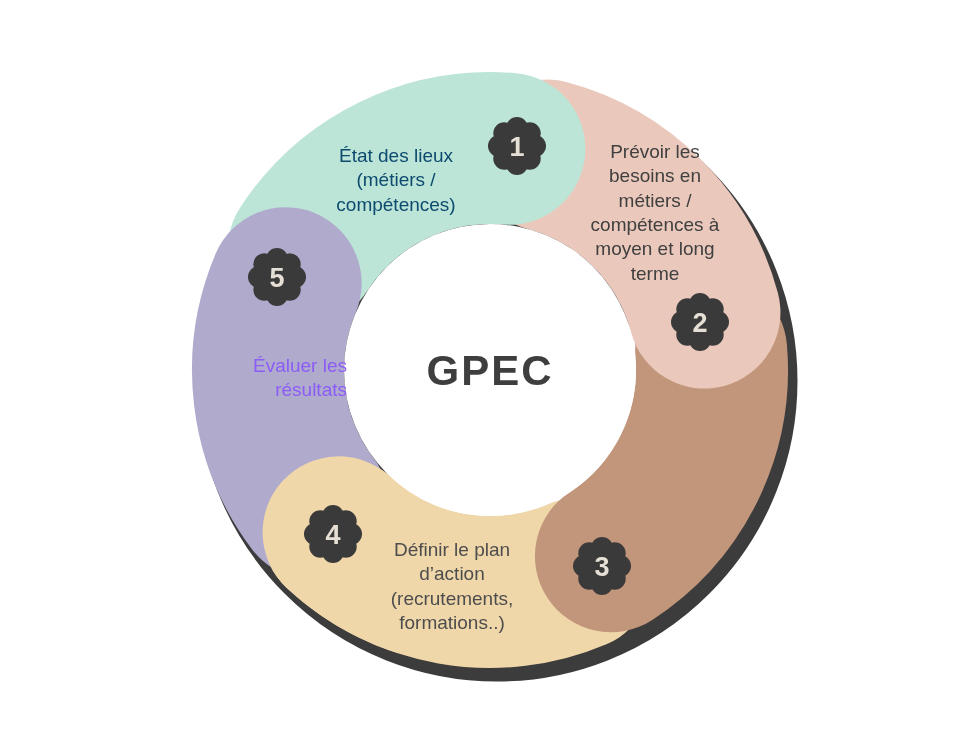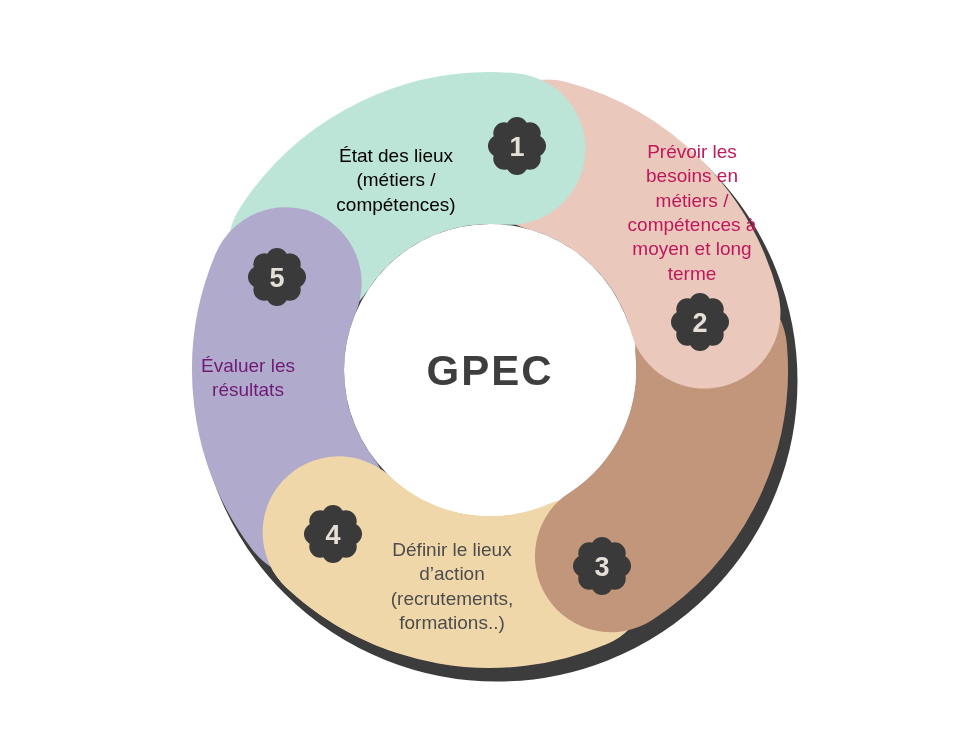--- a/index.html
+++ b/index.html
@@ -153,35 +153,35 @@
           <circle cx="12.7" cy="12.7" r="11"></circle>
         <circle cx="0" cy="18" r="11"></circle>
           <circle cx="-12.7" cy="12.7" r="11"></circle>
         <circle cx="-18" cy="0" r="11"></circle>
           <circle cx="-12.7" cy="-12.7" r="11"></circle>
       </g>
       <text x="0" y="1" text-anchor="middle" dominant-baseline="central" fill="#e5dfd6">5</text>
     </svg>
   </div>
 
-  <div class="step-label" style="left: 396px; top: 180px; width: 190px; color: #000000;">État des lieux
+  <div class="step-label" style="left: 396px; top: 180px; width: 190px; color: #0c4a6e;">État des lieux
 (métiers /
 compétences)</div>
 
-  <div class="step-label" style="left: 692px; top: 213px; width: 190px; color: #be185d;">Prévoir les
+  <div class="step-label" style="left: 655px; top: 213px; width: 190px; color: #404040;">Prévoir les
 besoins en
 métiers /
 compétences à
 moyen et long
 terme</div>
 
 
-  <div class="step-label" style="left: 452px; top: 587px; width: 200px; color: rgb(77, 77, 77);">Définir le lieux
+  <div class="step-label" style="left: 452px; top: 587px; width: 200px; color: rgb(77, 77, 77);">Définir le plan
 d’action
 (recrutements,
 formations..)</div>
 
-  <div class="step-label" style="left: 248px; top: 378px; width: 170px; color: #701a75;">Évaluer les
+  <div class="step-label" style="left: 262px; top: 378px; width: 170px; color: #8b5cf6; text-align: right;">Évaluer les
 résultats</div>
 
   <div class="center-title" style="color: rgb(62, 62, 62);">GPEC</div>
 
 </div>
 
 </body></html>

